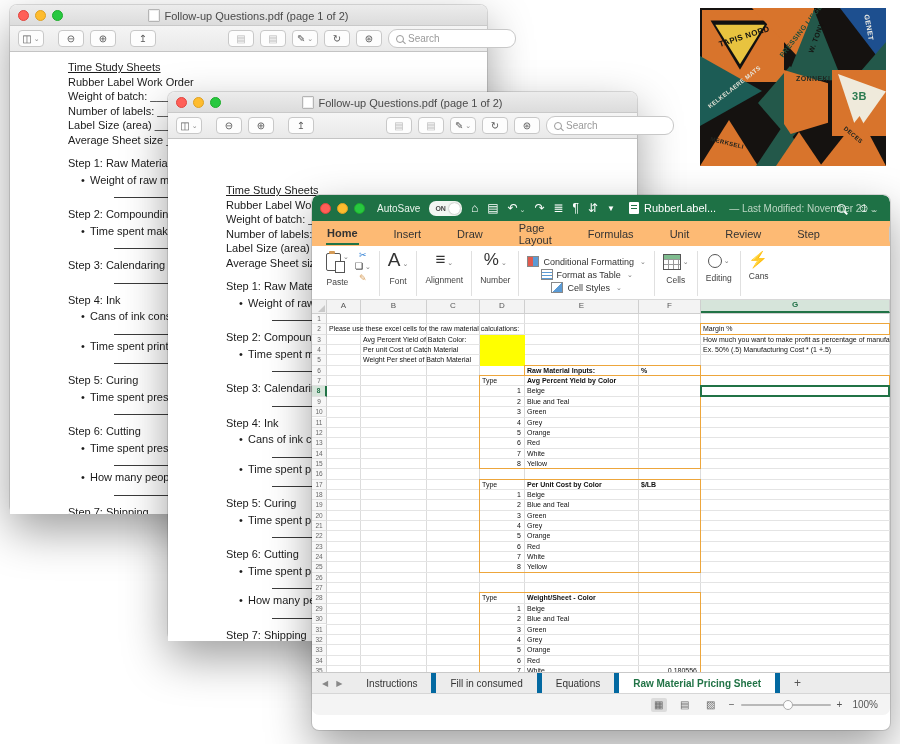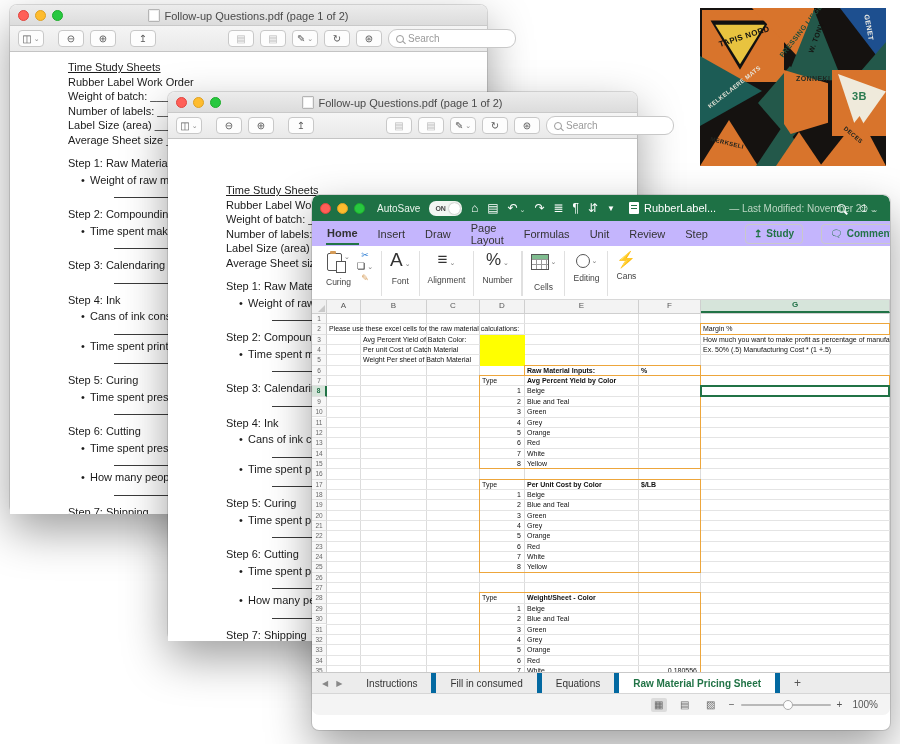--- a/index.html
+++ b/index.html
@@ -45,21 +45,21 @@
   .autosave-pill .knob{width:11px;height:11px;border-radius:50%;background:#fff;box-shadow:0 0 2px rgba(0,0,0,.4);}
   .xl-ticon{font-size:12px;color:#ffffff;}
   .xl-doc{display:flex;align-items:center;gap:5px;margin-left:14px;font-size:11px;color:#fff;}
   .xl-doc .sheet-ic{width:10px;height:12px;background:#fff;border-radius:1px;position:relative;}
   .xl-doc .sheet-ic:after{content:"";position:absolute;left:2px;top:3px;right:2px;height:6px;
        background:repeating-linear-gradient(#1e7145 0 1px,transparent 1px 3px);}
   .xl-mod{color:#bcd6c4;margin-left:8px;font-size:10px;}
   .xl-right{position:absolute;right:12px;display:flex;align-items:center;gap:12px;}
   .mag-w{width:7px;height:7px;border:1.5px solid #fff;border-radius:50%;position:relative;}
   .mag-w:after{content:"";position:absolute;width:4px;height:1.5px;background:#fff;right:-3px;bottom:-2px;transform:rotate(45deg);}
-  .xl-tabs{height:25px;background:#c4b5fd;display:flex;align-items:center;padding:0 14px;gap:18px;position:relative;}
+  .xl-tabs{height:25px;background:#fdba74;display:flex;align-items:center;padding:0 14px;gap:34px;position:relative;}
   .rtab{font-size:11px;color:#333;padding:4px 1px;}
   .rtab.active{font-weight:bold;border-bottom:2px solid #217346;}
   .xl-tabs .spacer{flex:1;}
   .pillbtn{height:18px;border:1px solid #c9c9c9;border-radius:4px;display:flex;align-items:center;gap:4px;
        font-size:10px;font-weight:bold;color:#217346;padding:0 8px;}
   .xl-ribbon{height:51px;background:#fff;border-bottom:1px solid #d8d8d8;display:flex;align-items:stretch;padding:2px 6px 0 6px;}
   .rgrp{display:flex;flex-direction:column;align-items:center;justify-content:flex-start;padding:2px 8px 0 8px;position:relative;}
   .rgrp .big{font-size:17px;color:#333;line-height:20px;}
   .rgrp .lbl{font-size:8.5px;color:#444;margin-top:2px;}
   .rsep{width:1px;background:#e0e0e0;margin:3px 0;}
@@ -351,21 +351,21 @@
       </span>
   </div>
 
   <div class="xl-ribbon">
     <div class="rgrp" style="flex-direction:row;align-items:flex-start;">
       <div style="display:flex;flex-direction:column;align-items:center;">
         <div style="display:flex;align-items:flex-start;margin-top:3px;">
             <span class="clipboard"></span>
             <span class="chev2">⌄</span>
           </div>
-        <span class="lbl" style="margin-top:6px;">Curing</span>
+        <span class="lbl" style="margin-top:6px;">Paste</span>
       </div>
       <div class="mini-col">
         <span class="mini" style="color:#2b7cd3">✂</span>
         <span class="mini">❏<span class="chev2">⌄</span></span>
         <span class="mini" style="color:#d59b56">✎</span>
       </div>
     </div>
     <div class="rsep"></div>
     <div class="rgrp">
       <span class="big" style="font-size:19px;"><span>A</span><span class="chev2">⌄</span></span>
@@ -375,27 +375,44 @@
     <div class="rgrp">
       <span class="big"><span>≡</span><span class="chev2">⌄</span></span>
       <span class="lbl">Alignment</span>
     </div>
     <div class="rsep"></div>
     <div class="rgrp">
       <span class="big"><span>%</span><span class="chev2">⌄</span></span>
       <span class="lbl">Number</span>
     </div>
     <div class="rsep"></div>
+    <div class="rgrp cf-stack">
+      <span class="cf-row">
+          <span class="cf-ic"></span>
+          <span>Conditional Formatting</span>
+          <span class="chev2">⌄</span>
+        </span>
+      <span class="cf-row">
+          <span class="fat-ic"></span>
+          <span>Format as Table</span>
+          <span class="chev2">⌄</span>
+        </span>
+      <span class="cf-row">
+          <span class="cs-ic"></span>
+          <span>Cell Styles</span>
+          <span class="chev2">⌄</span>
+        </span>
+    </div>
     <div class="rsep"></div>
     <div class="rgrp">
       <span style="display:flex;align-items:center;margin-top:4px;">
           <span class="cells-ic"></span>
           <span class="chev2">⌄</span>
         </span>
-      <span class="lbl" style="margin-top:12px;">Cells</span>
+      <span class="lbl" style="margin-top:5px;">Cells</span>
     </div>
     <div class="rsep"></div>
     <div class="rgrp">
       <span style="display:flex;align-items:center;margin-top:4px;">
           <span class="ed-ic"></span>
           <span class="chev2">⌄</span>
         </span>
       <span class="lbl" style="margin-top:5px;">Editing</span>
     </div>
     <div class="rsep"></div>

